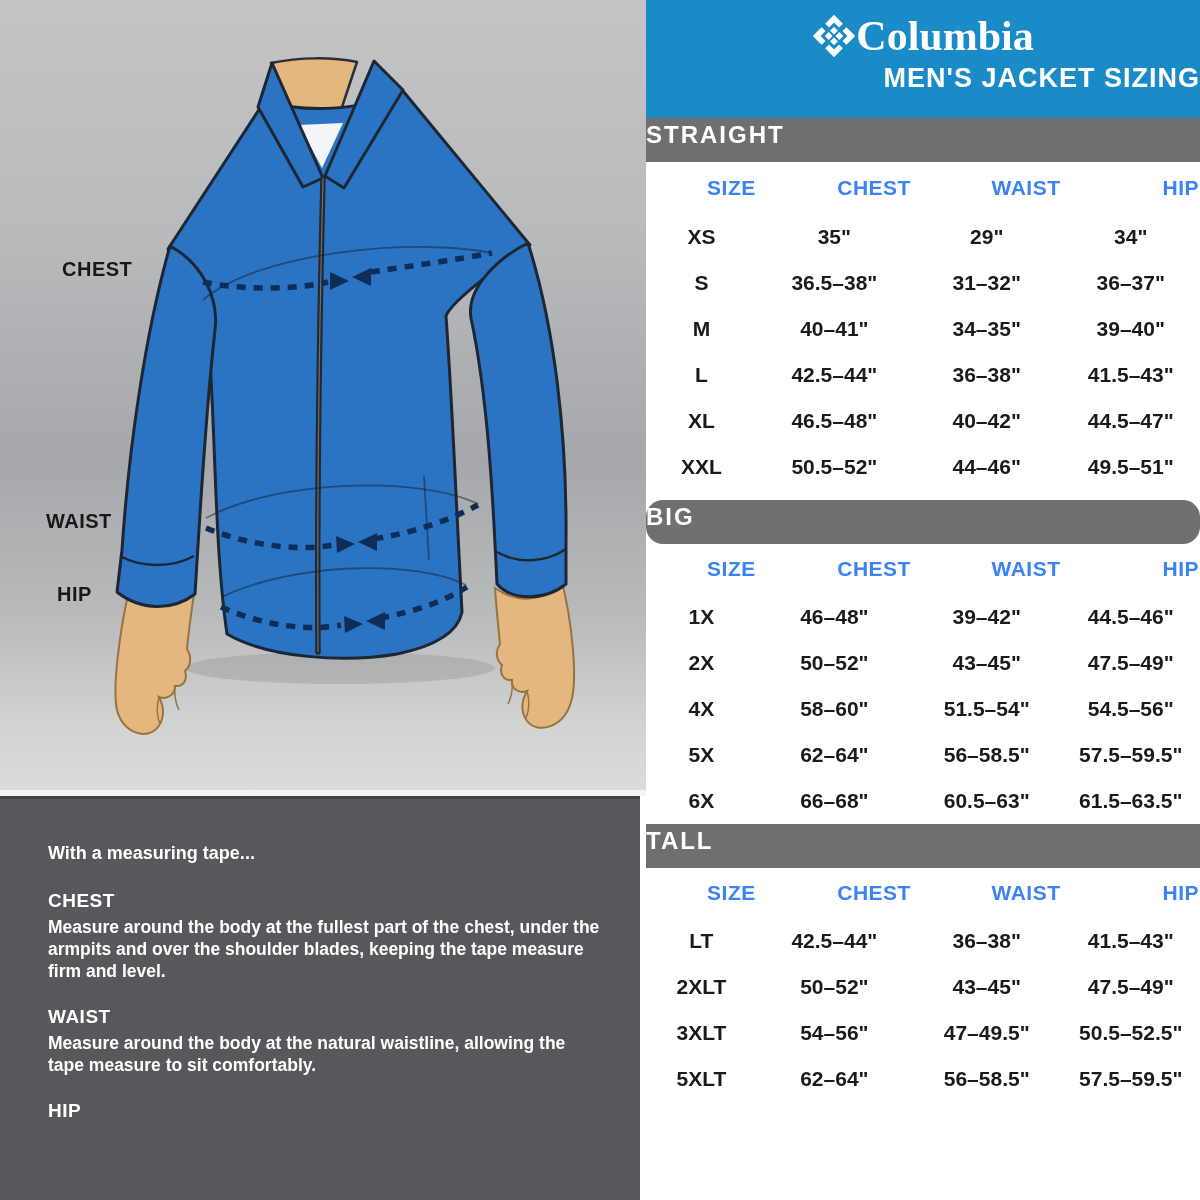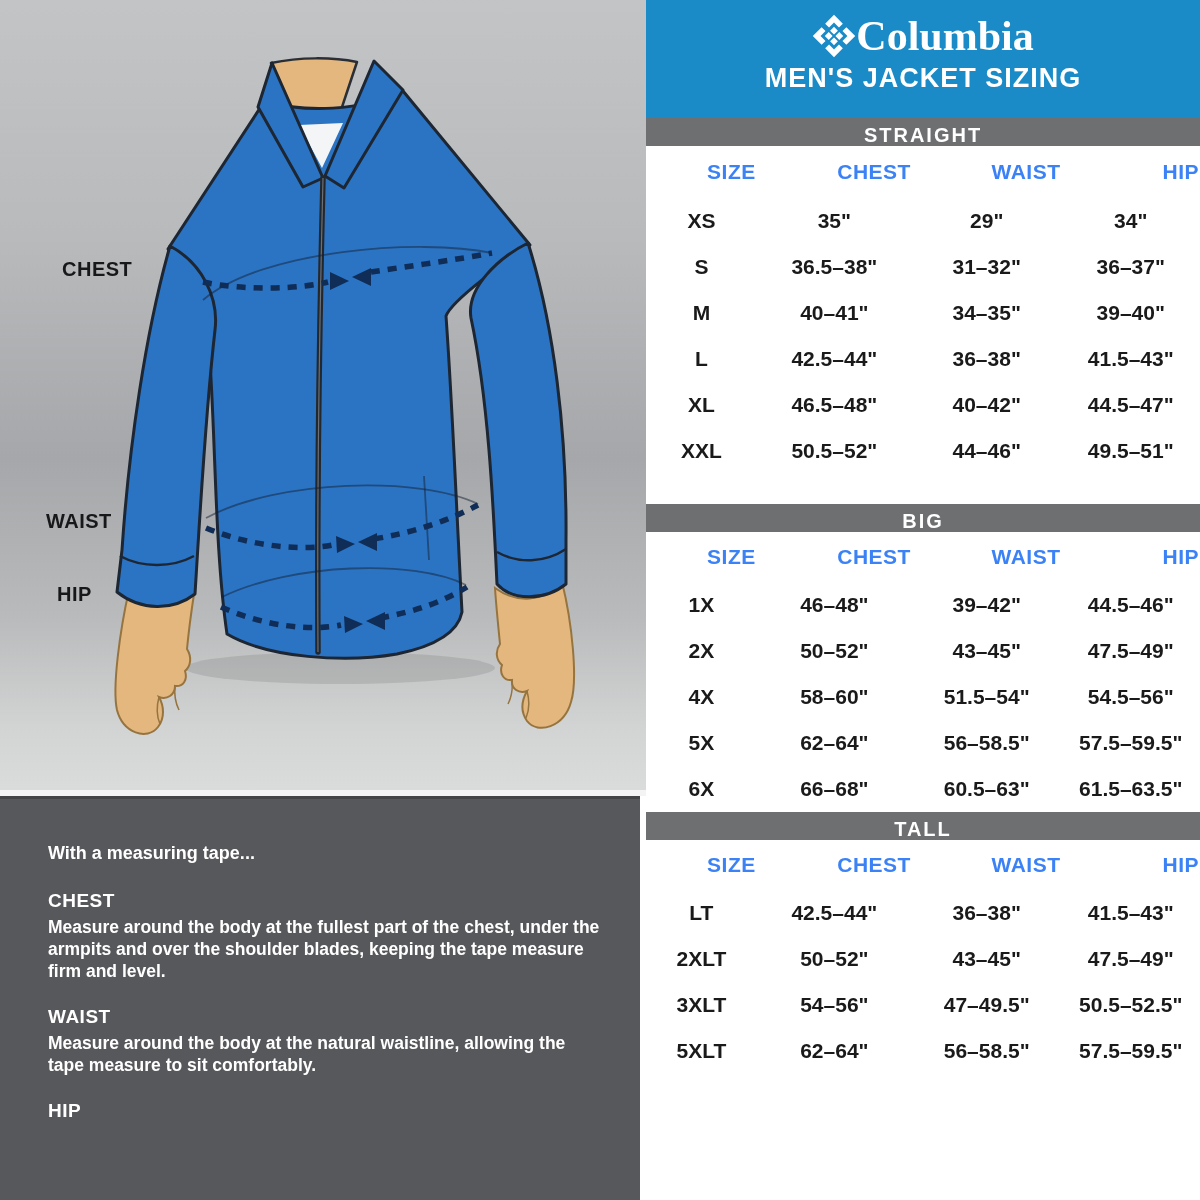--- a/index.html
+++ b/index.html
@@ -22,24 +22,24 @@
   .measure-panel .intro{margin:0 0 26px 0;font-size:18px;font-weight:bold;}
   .measure-panel h3{margin:24px 0 4px 0;font-size:19px;font-weight:bold;letter-spacing:.5px;}
   .measure-panel p{margin:0;font-size:17.5px;font-weight:bold;line-height:22px;max-width:552px;}
 
   
   .right-col{position:absolute;left:646px;top:0;width:554px;height:1200px;background:#ffffff;}
   .brand-header{height:118px;background:#1b8bc7;color:#ffffff;text-align:center;overflow:hidden;}
   .logo-row{display:flex;align-items:center;justify-content:center;margin-top:14px;}
   .gem{width:44px;height:44px;flex:0 0 auto;}
   .wordmark{font-family:"Liberation Serif",serif;font-weight:bold;font-size:42px;line-height:44px;}
-  .subtitle{font-size:27px;font-weight:bold;letter-spacing:1px;margin-top:5px;}
-  .section-bar{height:28px;line-height:34px;background:#6d6f71;color:#ffffff;
-    text-align:center;font-size:20px;font-weight:bold;letter-spacing:2px;}
-  .bar-big{margin-top:30px;}
+  .subtitle{font-size:27px;font-weight:bold;letter-spacing:1px;margin-top:5px;text-align:right;}
+  .section-bar{height:44px;line-height:34px;background:#6d6f71;color:#ffffff;
+    text-align:left;font-size:24px;font-weight:bold;letter-spacing:2px;}
+  .bar-big{margin-top:10px;border-radius:17px;}
   .bar-tall{margin-top:0;}
   table.size-table{width:100%;border-collapse:collapse;table-layout:fixed;}
   table.size-table th{height:50px;font-size:21px;font-weight:bold;color:#3b82f6;letter-spacing:.5px;text-align:right;}
   table.size-table.compact th{height:48px;}
   table.size-table td{height:44px;text-align:center;font-size:21px;font-weight:bold;color:#1a1a1a;}
   col.c-size{width:20%;} col.c-chest{width:28%;} col.c-waist{width:27%;} col.c-hip{width:25%;}
 </style>
 </head>
 <body>
 

